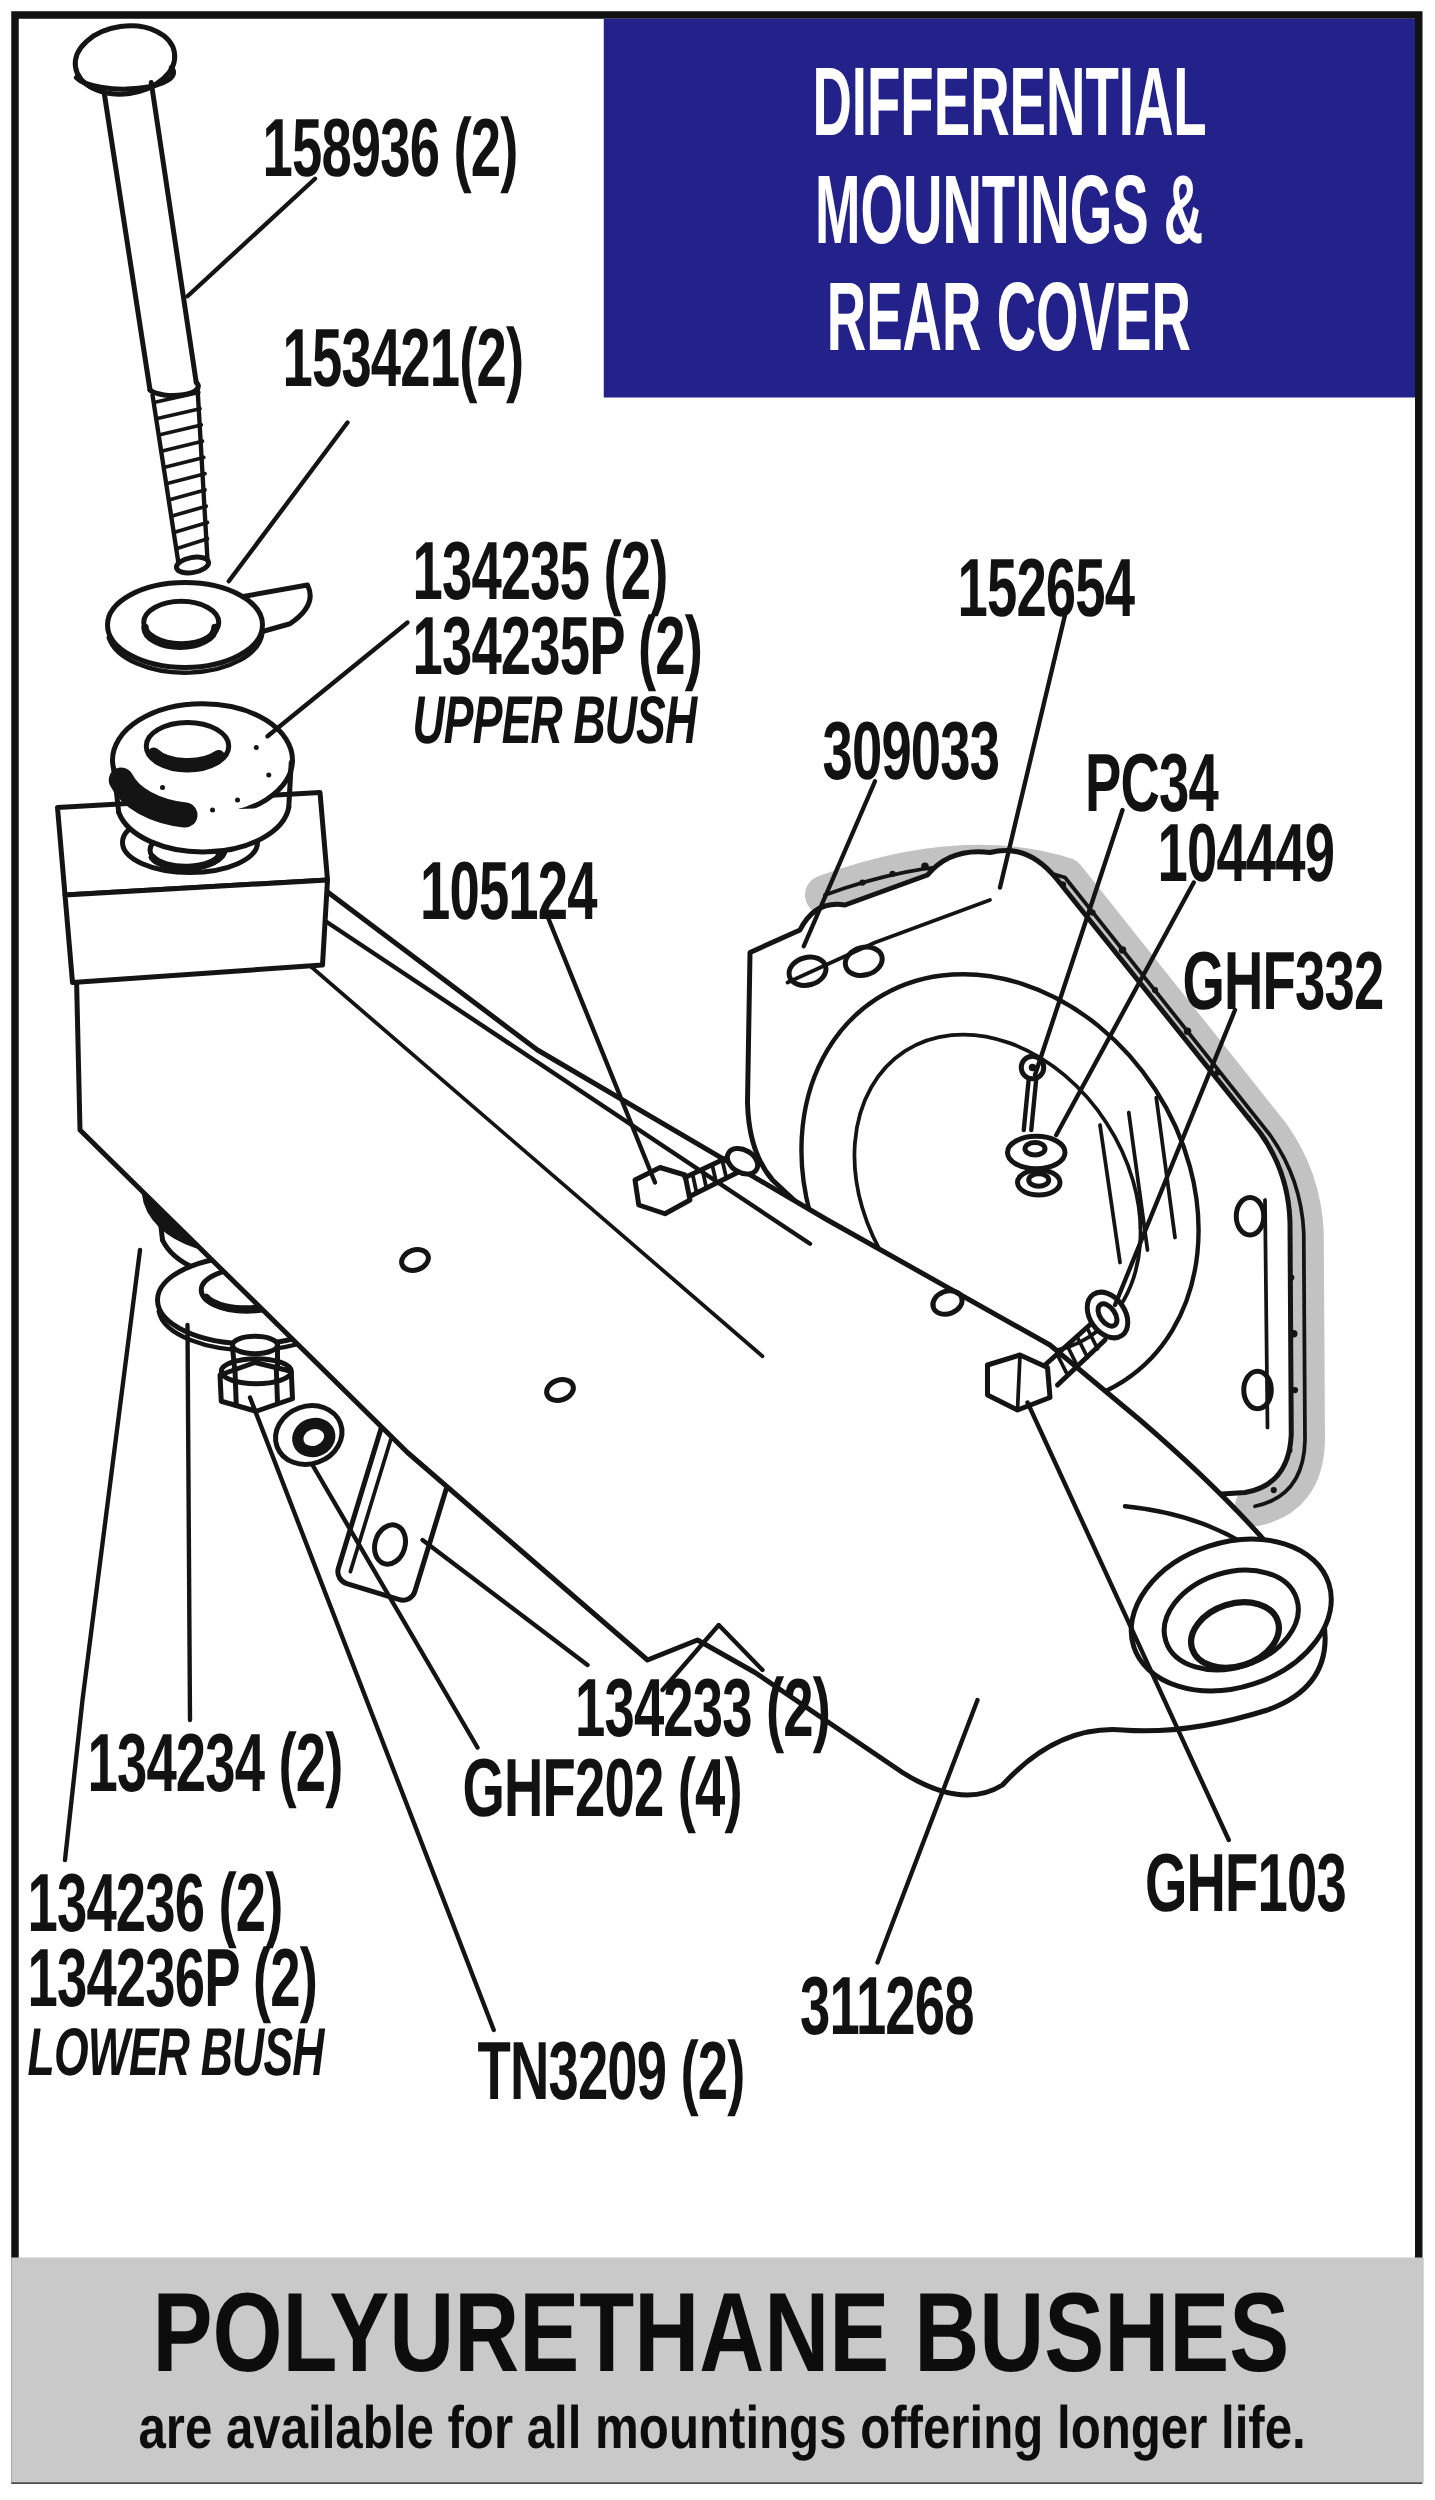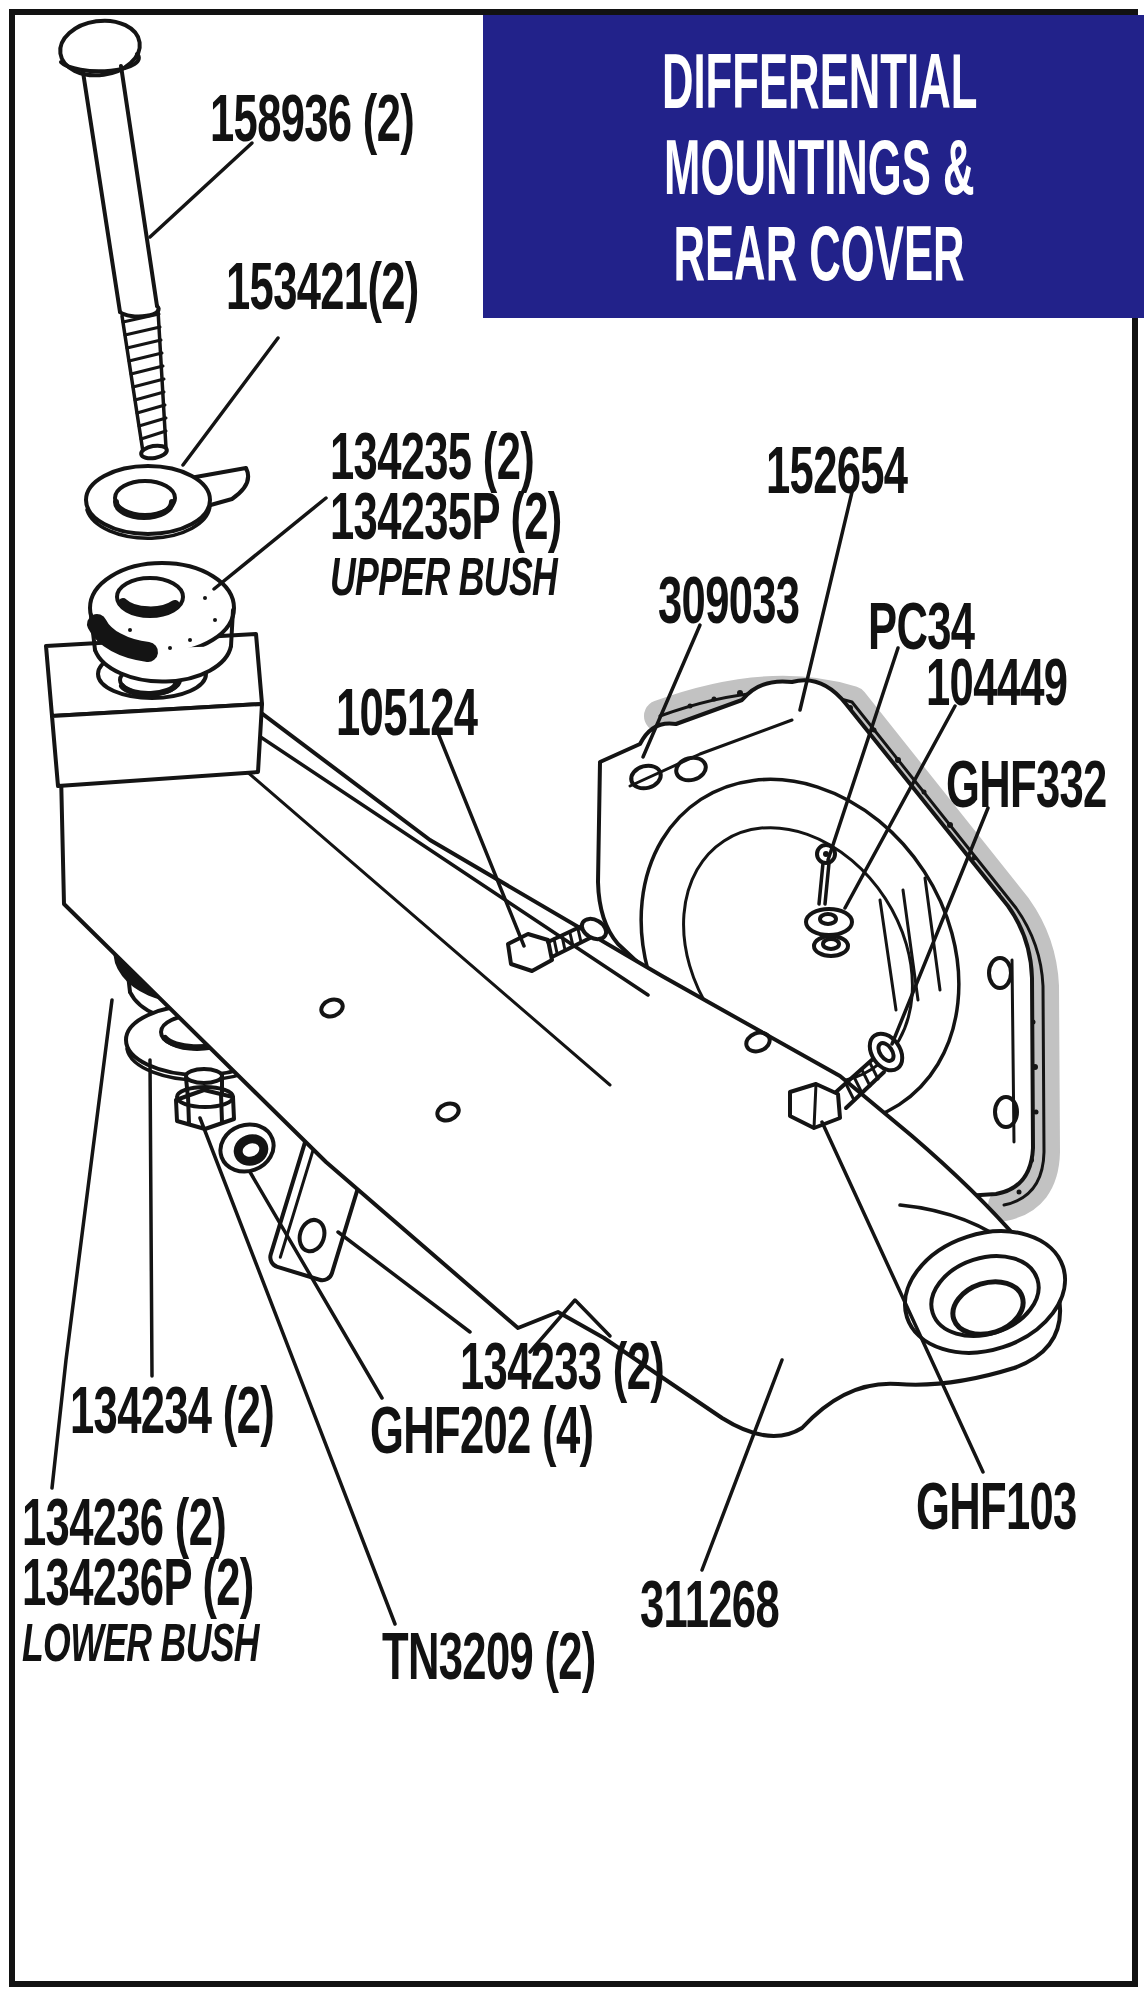--- a/index.html
+++ b/index.html
@@ -253,21 +253,21 @@
       <line x1="152" y1="1376" x2="150" y2="1060"></line>
       <polyline points="52,1488 66,1360 112,1000"></polyline>
       <line x1="382" y1="1398" x2="250" y2="1172"></line>
       <line x1="395" y1="1624" x2="200" y2="1118"></line>
       <line x1="470" y1="1332" x2="338" y2="1232"></line>
       <line x1="702" y1="1570" x2="782" y2="1360"></line>
       <line x1="983" y1="1472" x2="822" y2="1122"></line>
     </g>
   </svg>
 
-  <div class="title-block" style="background: rgb(34, 34, 138); color: rgb(255, 255, 255); padding-left: 12px;">
+  <div class="title-block" style="background: rgb(34, 34, 138); color: rgb(255, 255, 255);">
     <div class="title-line">DIFFERENTIAL</div>
     <div class="title-line">MOUNTINGS &amp;</div>
     <div class="title-line">REAR COVER</div>
   </div>
 
   <div class="part-label" style="left:210px;top:88px">158936 (2)</div>
   <div class="part-label" style="left:226px;top:256px">153421(2)</div>
   <div class="part-label" style="left:330px;top:426px">
     <div>134235 (2)</div>
     <div>134235P (2)</div>
@@ -284,14 +284,18 @@
     <div>134236 (2)</div>
     <div>134236P (2)</div>
     <div class="ital">LOWER BUSH</div>
   </div>
   <div class="part-label" style="left:460px;top:1336px">134233 (2)</div>
   <div class="part-label" style="left:370px;top:1400px">GHF202 (4)</div>
   <div class="part-label" style="left:382px;top:1626px">TN3209 (2)</div>
   <div class="part-label" style="left:640px;top:1574px">311268</div>
   <div class="part-label" style="left:916px;top:1476px">GHF103</div>
 
+  <div class="banner" style="background: rgb(201, 201, 201);">
+    <div class="banner-heading">POLYURETHANE BUSHES</div>
+    <div class="banner-sub">are available for all mountings offering longer life.</div>
+  </div>
 
 </div>
 
 </body></html>

